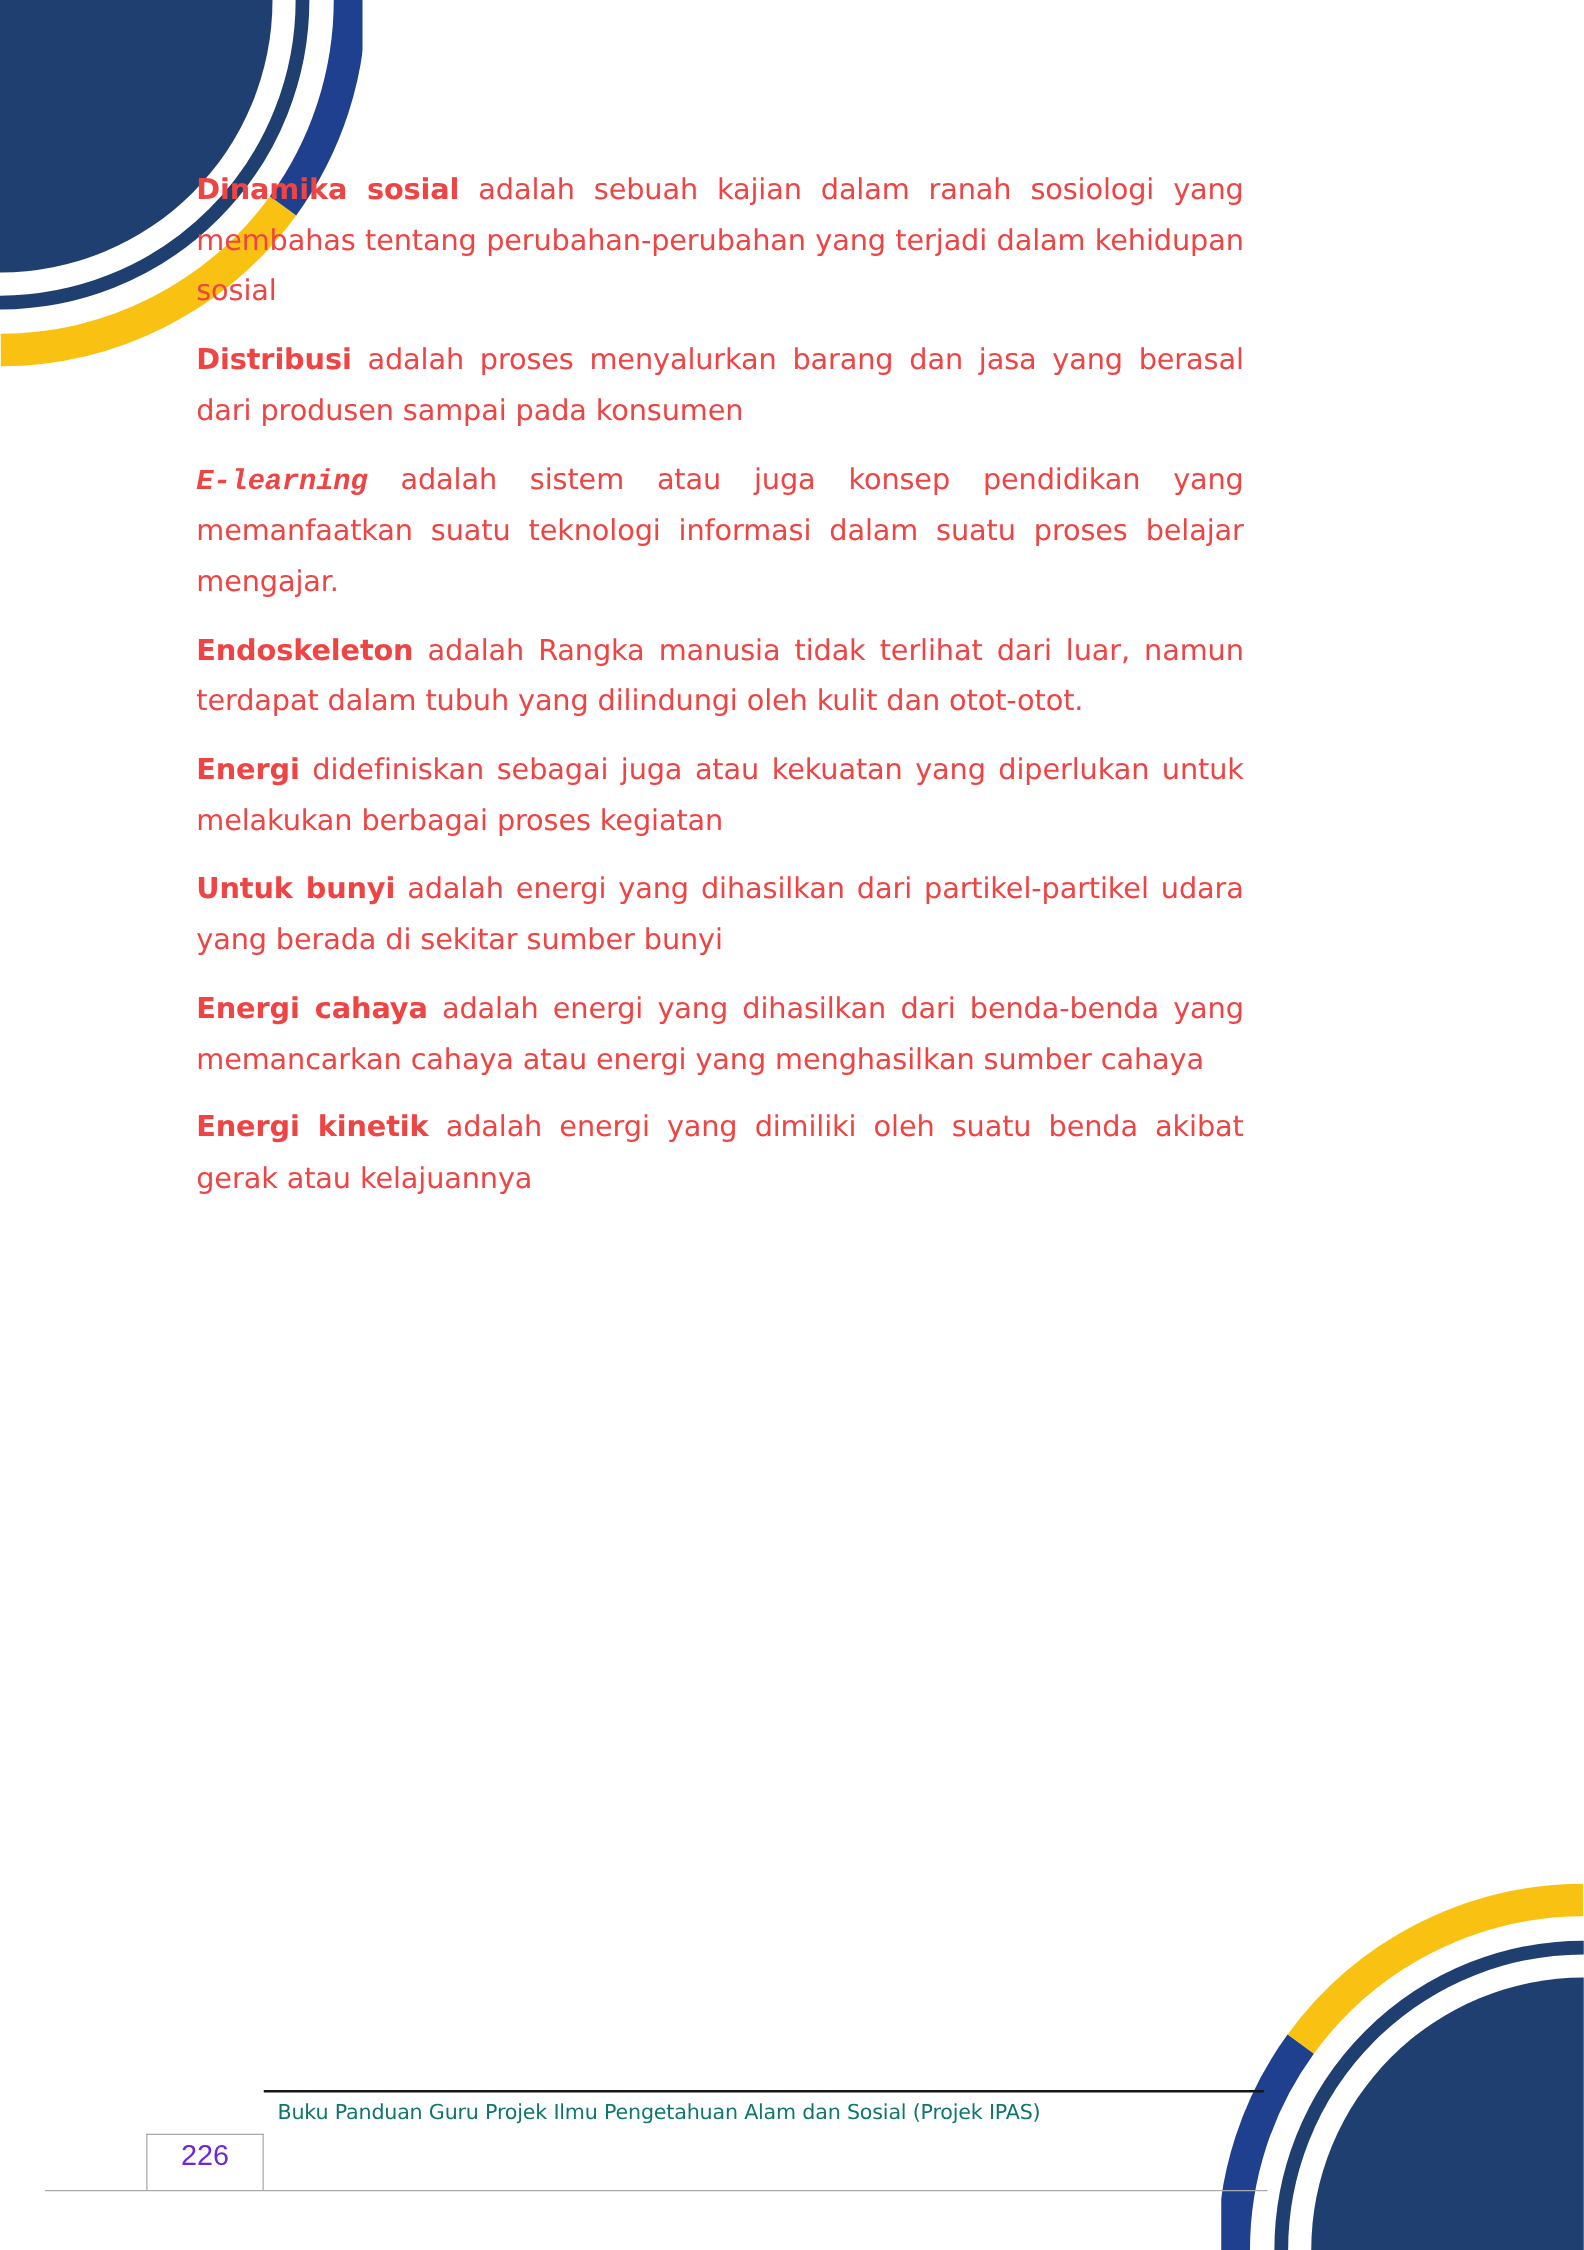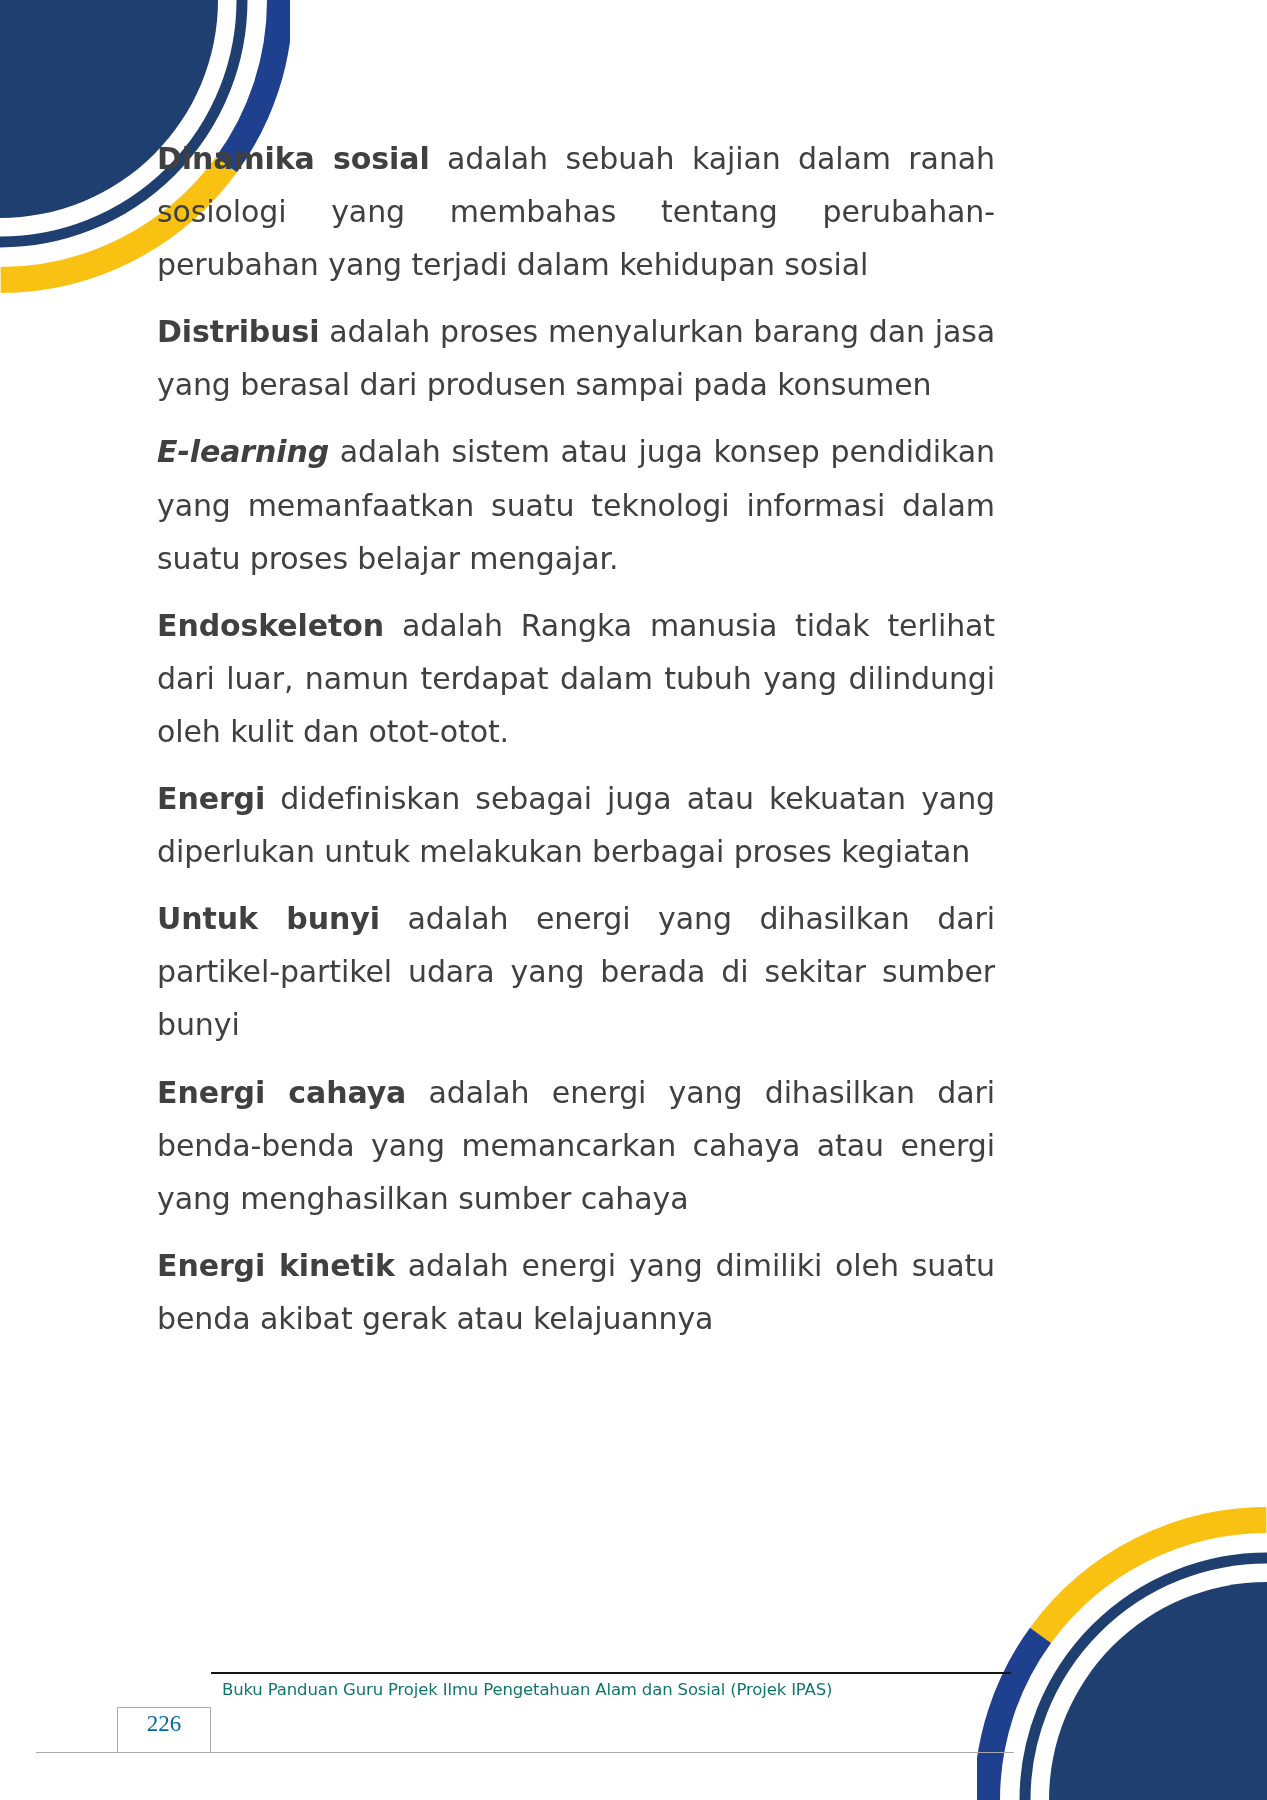--- a/index.html
+++ b/index.html
@@ -44,35 +44,36 @@
   
   .content {
     position: absolute;
     left: 157px;
     top: 132px;
     width: 838px;
   }
 
   p.entry {
     margin: 0 0 14px 0;
-    font-size: 30px;
+    font-size: 23px;
     line-height: 1.77;
-    color: #404040;
+    color: #ef4444;
     text-align: justify;
     text-justify: inter-word;
     letter-spacing: -0.1px;
   }
   p.entry:last-child { margin-bottom: 0; }
 
   .term {
     font-weight: 700;
   }
   .term-i {
     font-weight: 700;
     font-style: italic;
+    font-family: Liberation Mono, monospace;
   }
 
   
   .footer {
     position: absolute;
     left: 0;
     top: 1672px;
     width: 1267px;
     height: 90px;
   }
@@ -103,23 +104,23 @@
     border-right: 1.5px solid #a7a9ac;
     box-sizing: border-box;
     background: #ffffff;
   }
   .page-num {
     position: absolute;
     left: 117px;
     top: 39px;
     width: 94px;
     text-align: center;
-    font-family: Liberation Serif, serif;
+    font-family: Liberation Sans, sans-serif;
     font-size: 23px;
-    color: #0369a1;
+    color: #6d28d9;
   }
   .footer-text {
     position: absolute;
     left: 222px;
     top: 6px;
     font-size: 16.5px;
     line-height: 1.45;
     color: #0f766e;
     letter-spacing: -0.15px;
   }

